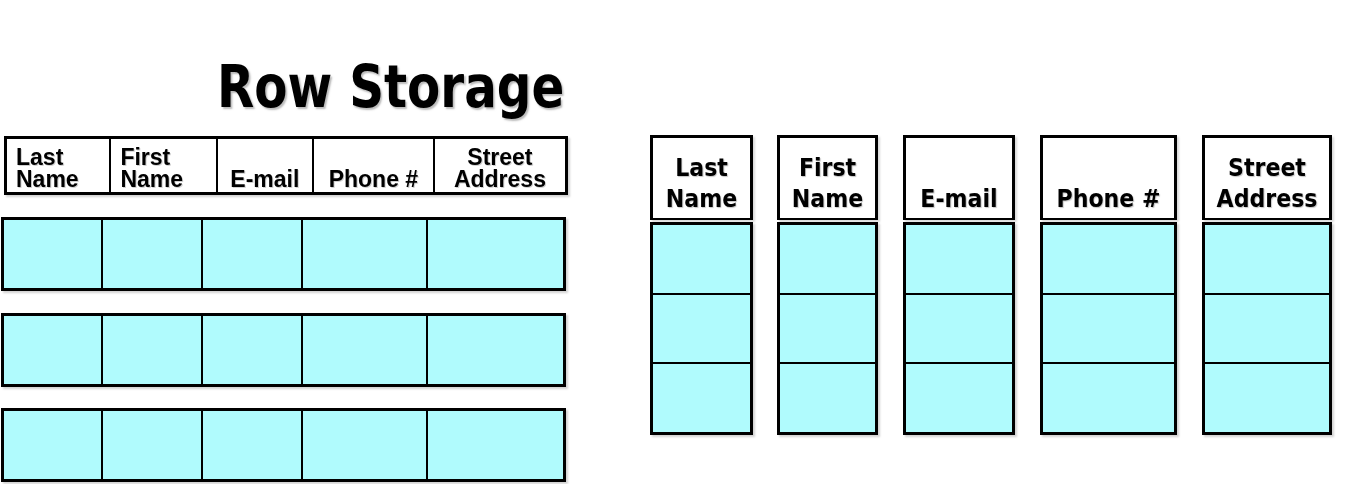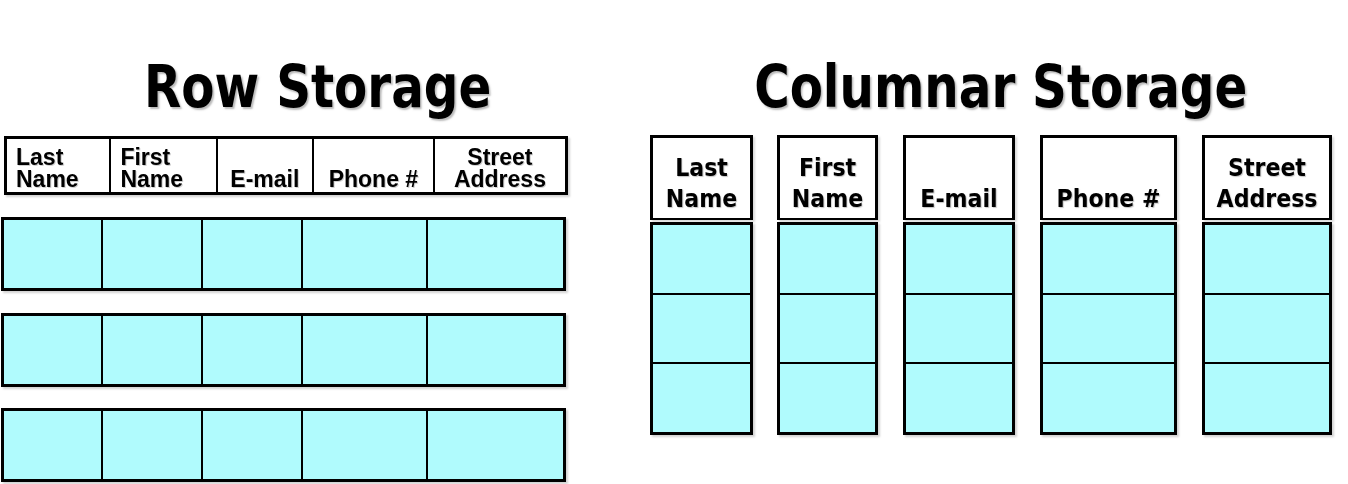--- a/index.html
+++ b/index.html
@@ -17,21 +17,21 @@
     color: #000000;
     --cell-fill: #B0FBFD;
     --line: #000000;
   }
 
   
   .title {
     position: absolute;
     top: 48px;
     height: 78px;
-    text-align: center;
+    text-align: right;
     white-space: nowrap;
     font-family: "DejaVu Sans", sans-serif;
     font-weight: bold;
     font-size: 59px;
     line-height: 78px;
   }
   .title > span {
     display: inline-block;
     transform: scaleX(0.82);
     transform-origin: center;
@@ -183,23 +183,20 @@
   </div>
 
   <div class="band band-3">
     <div class="rcell fw1"></div>
     <div class="rcell fw2"></div>
     <div class="rcell fw3"></div>
     <div class="rcell fw4"></div>
     <div class="rcell fw5"></div>
   </div>
 
-  <div class="title title-right">
-    <span>Columnar Storage</span>
-  </div>
 
   <div class="col col-1">
     <div class="chead">
         <span>Last Name</span>
       </div>
     <div class="cstack">
       <div class="ccell"></div>
       <div class="ccell"></div>
       <div class="ccell"></div>
     </div>

